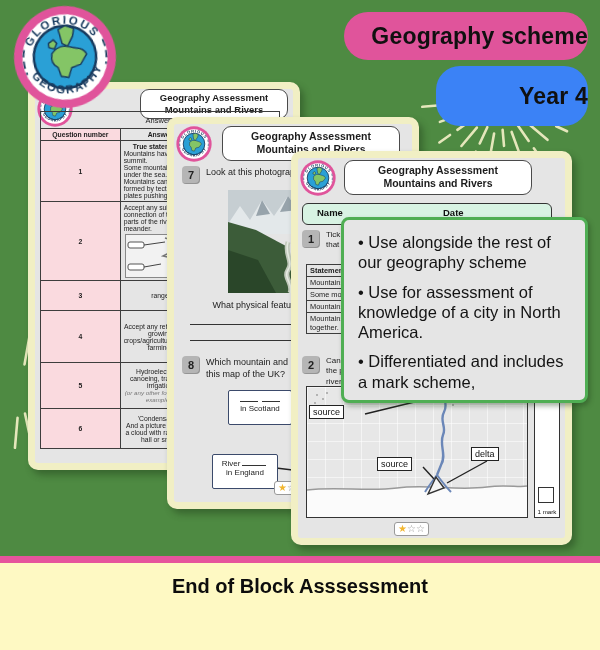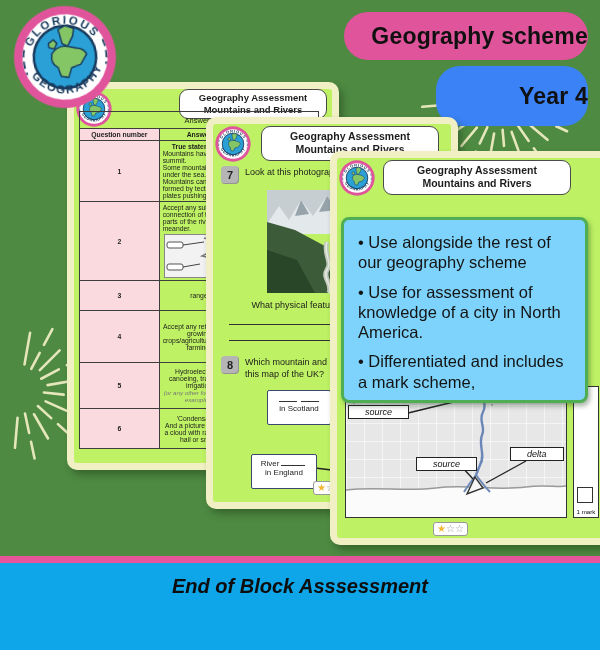--- a/index.html
+++ b/index.html
@@ -17,22 +17,22 @@
     clip-path:polygon(0 303,600 416,600 557,0 557);}
   #rays{position:absolute;left:0;top:0;width:600px;height:650px;pointer-events:none;}
 
   
   .pill{position:absolute;border-radius:24px;display:flex;align-items:center;justify-content:flex-end;
     color:#101010;font-weight:700;font-size:23px;letter-spacing:.2px;}
   #pill-scheme{left:344px;top:12px;width:244px;height:48px;background:#e0549b;}
   #pill-year{left:436px;top:66px;width:152px;height:60px;background:#3b82f6;}
 
   
-  .page{position:absolute;background:#bef264;border:7px solid #f1efc4;border-radius:10px;
-    box-shadow:4px 5px 7px rgba(30,60,25,.45);margin-left:39px;}
+  .page{position:absolute;background:#e5e5e5;border:7px solid #f1efc4;border-radius:10px;
+    box-shadow:4px 5px 7px rgba(30,60,25,.45);}
   #page-left{left:28px;top:82px;width:258px;height:374px;z-index:1;}
   #page-mid{left:167px;top:117px;width:238px;height:378px;z-index:2;}
   #page-right{left:291px;top:151px;width:267px;height:380px;z-index:3;}
 
   .title-box{position:absolute;background:#fff;border:1.6px solid #4a4a4a;border-radius:9px;
     text-align:center;font-weight:700;color:#1c1c1c;line-height:1.25;padding-top:2px;}
   .mini-logo{position:absolute;}
 
   .qnum{position:absolute;width:18px;height:18px;background:#b5b5b5;border-radius:4px;
     display:flex;align-items:center;justify-content:center;font-weight:700;font-size:11px;color:#222;
@@ -69,41 +69,41 @@
   #name-bar span{position:absolute;top:3px;font-size:9.5px;font-weight:700;color:#111;}
   #fp-table{position:absolute;left:8px;top:106px;border-collapse:collapse;table-layout:fixed;}
   #fp-table td,#fp-table th{border:1.2px solid #3d3d3d;font-size:7.4px;color:#1c1c1c;padding:1px 3px;text-align:left;}
   #fp-table th{font-weight:700;}
   .st-col{width:148px;}
   .tick-col{width:28px;}
   #diagram{position:absolute;left:8px;top:228px;width:220px;height:130px;background:#e7e7e7;border:1.6px solid #333;
     background-image:linear-gradient(#ffffff88 1px,transparent 1px),linear-gradient(90deg,#ffffff88 1px,transparent 1px);
     background-size:18px 18px;}
   .dlabel{position:absolute;background:#fff;border:1.5px solid #222;font-size:9px;color:#111;
-    padding:1px 16px;white-space:nowrap;font-style:italic;}
+    padding:1px 3px;white-space:nowrap;}
   #sidebar{position:absolute;left:236px;top:228px;width:24px;height:130px;background:#fff;border:1.6px solid #333;}
   #mark-box{position:absolute;left:3px;bottom:14px;width:14px;height:14px;border:1.5px solid #333;background:#fff;}
   #mark-label{position:absolute;left:0;bottom:2px;width:100%;text-align:center;font-size:6.2px;color:#111;}
   .stars{position:absolute;background:#fff;border:1px solid #999;border-radius:3px;
     font-size:10px;line-height:12px;padding:0 3px;}
   .stars .f{color:#f2b630;} .stars .e{color:#9a9a9a;}
 
   
   #callout{position:absolute;left:341px;top:217px;width:247px;height:186px;z-index:6;
-    background:#7dd3fc;border:3px solid #4fae53;border-radius:8px;box-sizing:border-box;
+    background:#e5e5e5;border:3px solid #4fae53;border-radius:8px;box-sizing:border-box;
     padding:12px 14px;box-shadow:2px 3px 5px rgba(30,60,25,.4);}
   #callout p{margin:0 0 9px 0;font-size:16.5px;line-height:1.23;color:#141414;font-weight:500;}
 
   
   #big-logo{position:absolute;left:13px;top:5px;z-index:7;transform:rotate(-8deg);}
 
   
   #stripe{position:absolute;left:0;top:556px;width:600px;height:7px;background:#e6549c;}
-  #banner{position:absolute;left:0;top:563px;width:600px;height:87px;background:#0ea5e9;
-    text-align:center;color:#0d0d0d;font-style:italic;}
+  #banner{position:absolute;left:0;top:563px;width:600px;height:87px;background:#fef9c3;
+    text-align:center;color:#0d0d0d;}
   #banner div{font-size:20px;font-weight:600;line-height:1.3;}
   #banner .l1{margin-top:10px;}
 </style>
 </head>
 <body>
 
 <div id="poster">
 
   <svg width="0" height="0" style="position:absolute">
     <defs>
@@ -281,20 +281,24 @@
   </div>
 
   <div id="page-right" class="page">
     <svg class="mini-logo" style="left:2px;top:2px" width="36" height="36" viewBox="0 0 100 100">
         <use href="#logo-sym"></use>
       </svg>
     <div class="title-box" style="left:46px;top:2px;width:186px;height:30px;font-size:10.5px;padding-top:3px">
       <span>Geography Assessment</span><br>
       <span>Mountains and Rivers</span>
     </div>
+    <div id="name-bar">
+      <span style="left:14px">Name</span>
+      <span style="left:140px">Date</span>
+    </div>
     <div class="qnum" style="left:4px;top:72px">1</div>
     <div class="qtext" style="left:28px;top:72px;width:80px;font-size:8px">Tick the statements that are true or false.</div>
 
     <table id="fp-table">
       <tbody>
           <tr>
         <th class="st-col">Statement</th>
         <th class="tick-col"></th>
         <th class="tick-col"></th>
       </tr>

